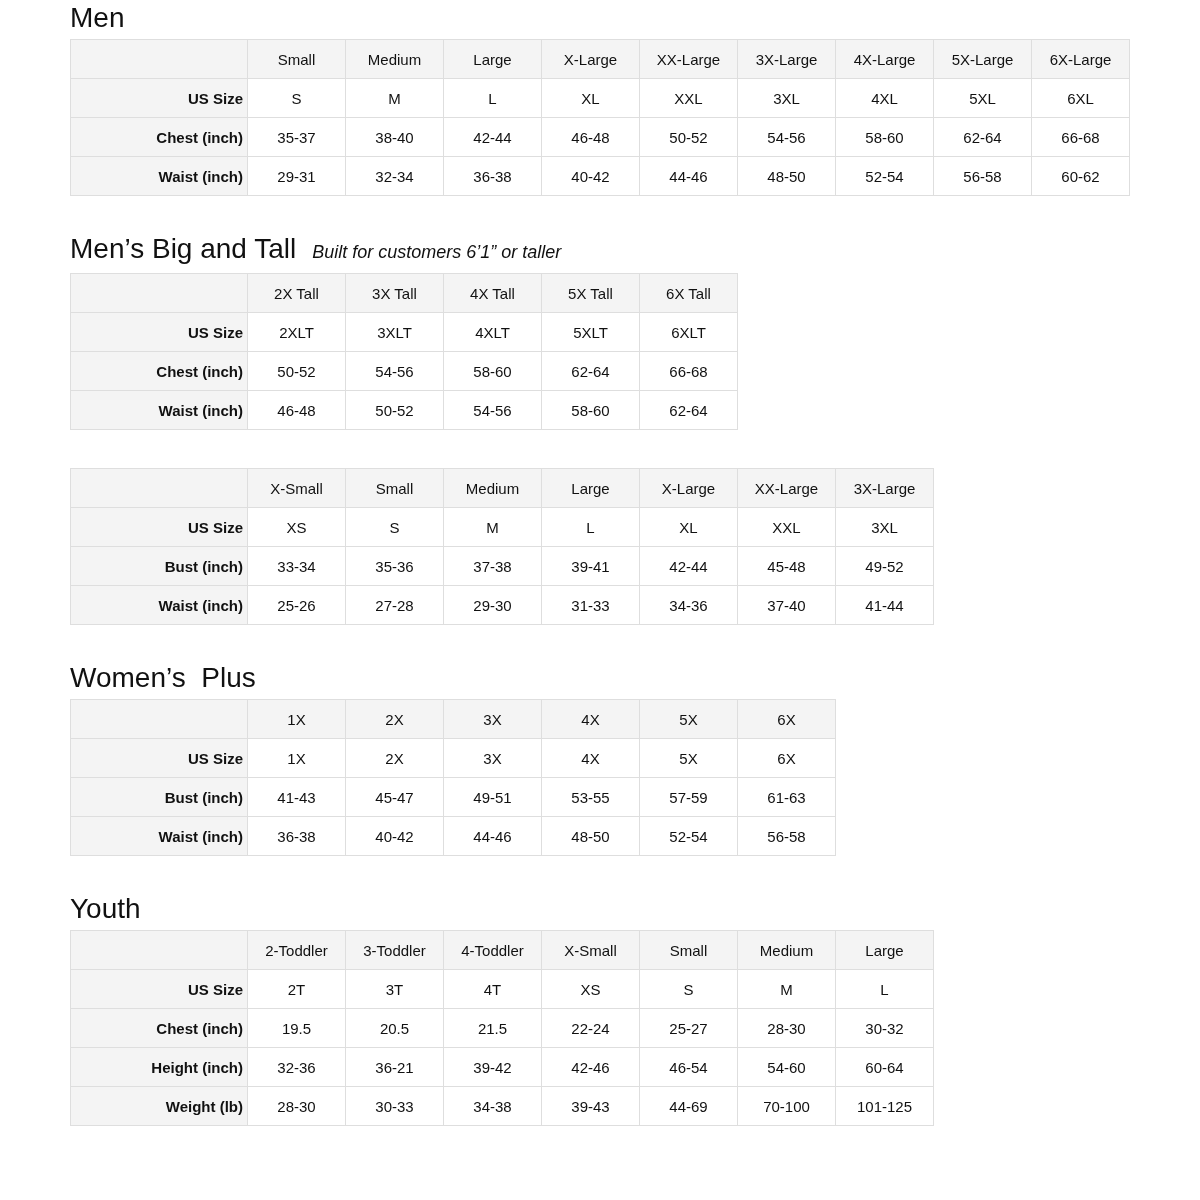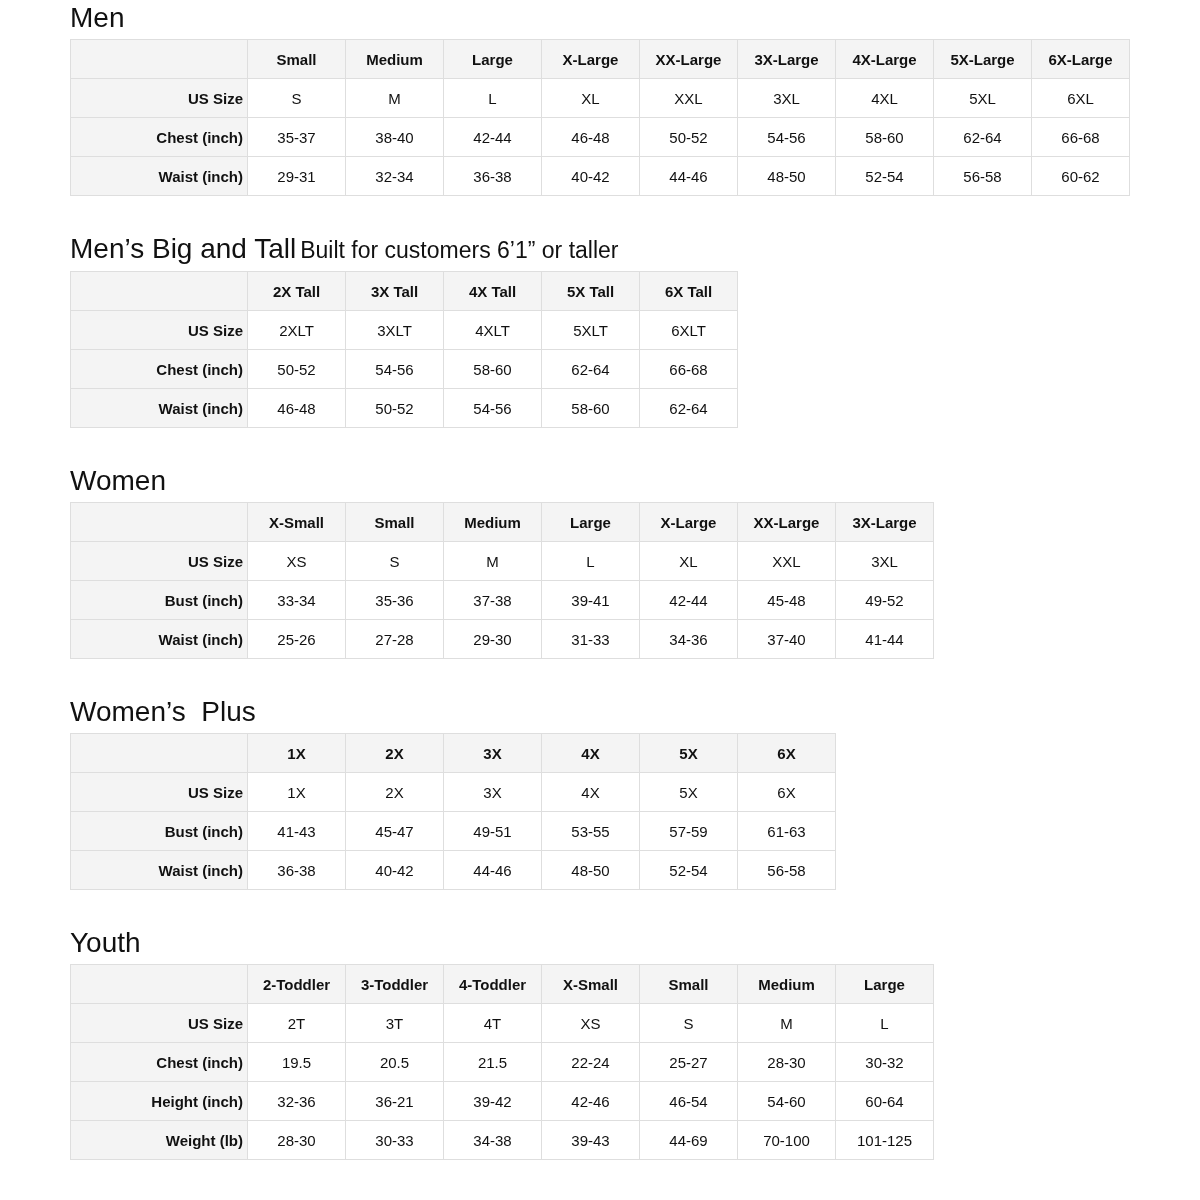--- a/index.html
+++ b/index.html
@@ -21,43 +21,44 @@
   .chart-section + .chart-section { margin-top: 38px; }
   h2.section-title {
     font-size: 28px;
     font-weight: 400;
     line-height: 30px;
     margin: 0 0 6px 0;
     color: var(--text);
   }
   .title-text { white-space: pre; text-align: right; }
   .subtitle {
-    font-size: 23px;
+    font-size: 18px;
+    font-style: italic;
     font-weight: 400;
-    margin-left: 4px;
+    margin-left: 16px;
     white-space: pre;
   }
   table.size-table {
     border-collapse: collapse;
     table-layout: fixed;
   }
   .label-col { width: 177px; }
   .data-col  { width: 98px; }
   .size-table th, .size-table td {
     border: 1px solid var(--border);
     height: 39px;
     font-size: 15px;
     vertical-align: middle;
     text-align: center;
     padding: 0 4px;
     overflow: hidden;
   }
   .size-table thead th {
     background: var(--head-bg);
-    font-weight: 700;
+    font-weight: 400;
   }
   .size-table tbody th.row-label {
     background: var(--head-bg);
     font-weight: 700;
     text-align: right;
     padding-left: 14px;
   }
   .size-table td {
     background: #ffffff;
     font-weight: 400;
@@ -179,21 +180,20 @@
             <td>46-48</td>
             <td>50-52</td>
             <td>54-56</td>
             <td>58-60</td>
             <td>62-64</td>
           </tr>
         </tbody>
       </table>
     </section>
     <section class="chart-section">
-      <h2 class="section-title"><span class="title-text">Women</span></h2>
       <table class="size-table">
         <colgroup>
           <col class="label-col">
           <col class="data-col">
           <col class="data-col">
           <col class="data-col">
           <col class="data-col">
           <col class="data-col">
           <col class="data-col">
           <col class="data-col">

